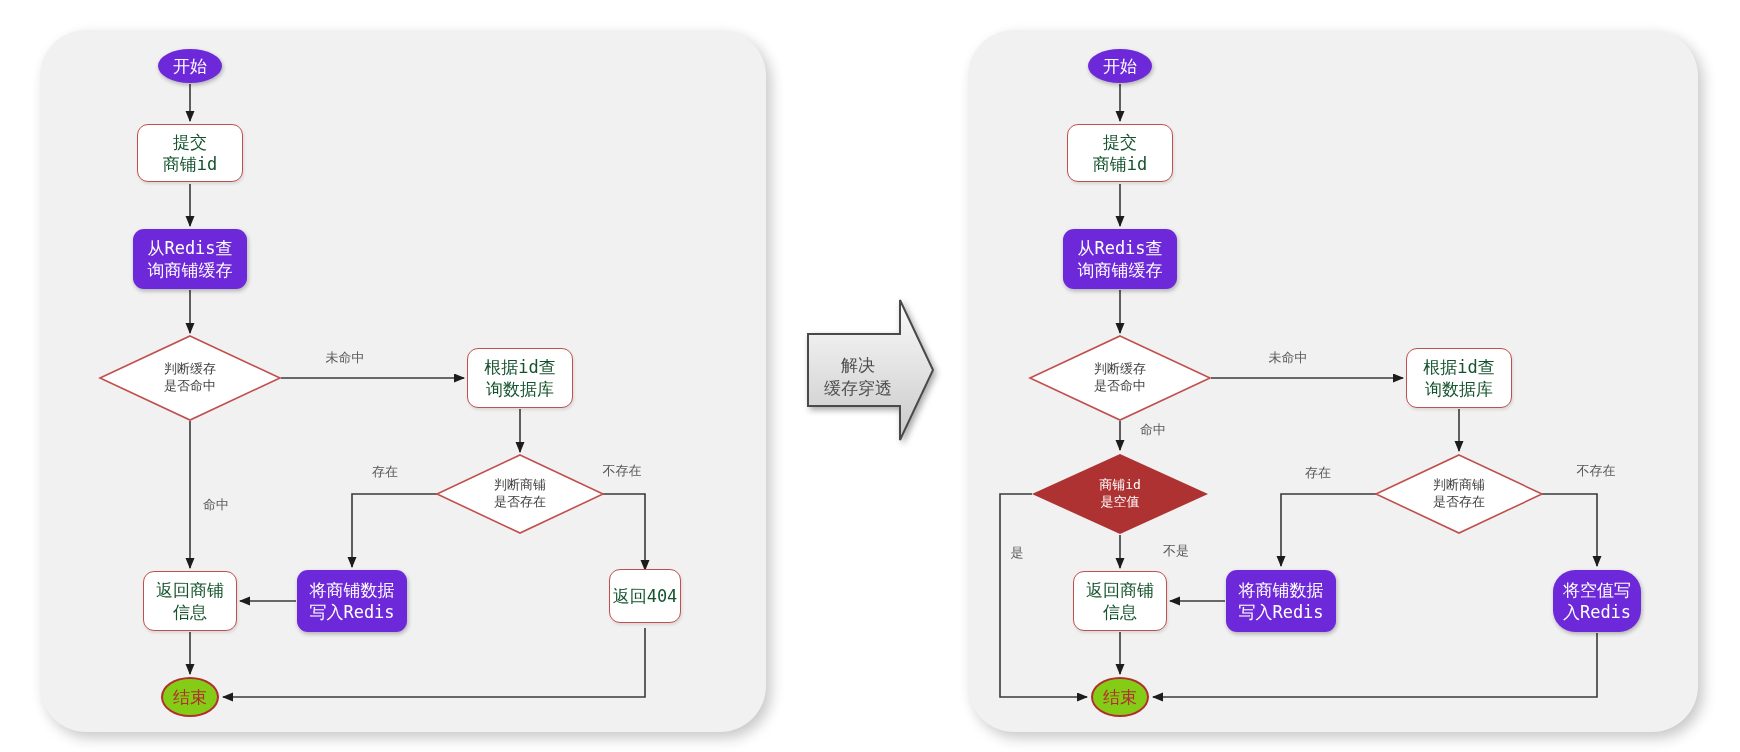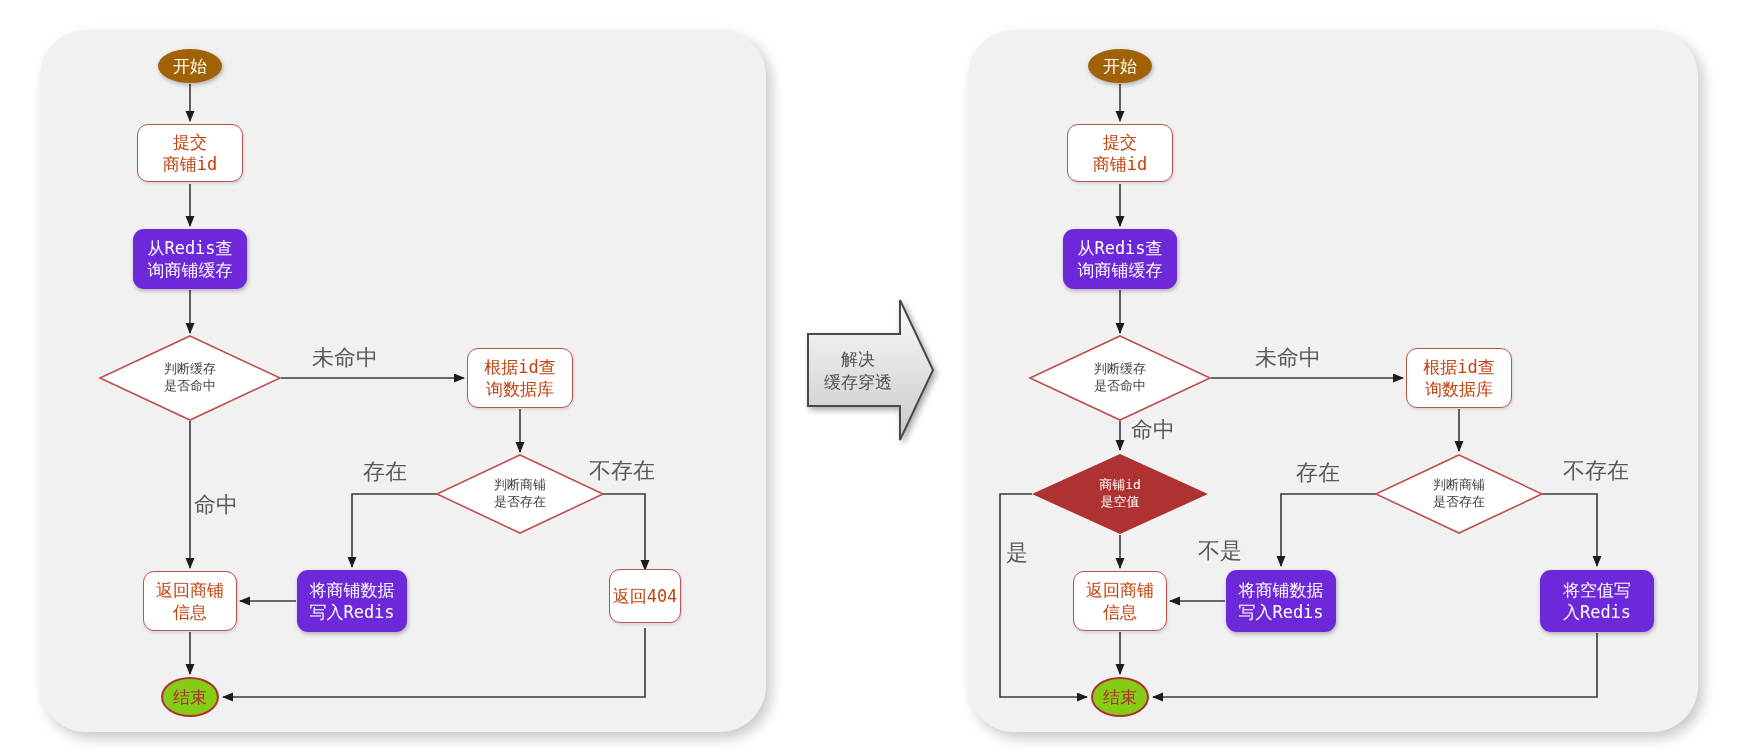--- a/index.html
+++ b/index.html
@@ -12,41 +12,41 @@
     position:absolute;background:#f1f1f2;border-radius:46px;
     box-shadow:5px 6px 14px rgba(0,0,0,.22);z-index:1;
   }
   #panel-left{left:40px;top:30px;width:726px;height:702px}
   #panel-right{left:968px;top:30px;width:730px;height:702px}
   #wires{position:absolute;left:0;top:0;z-index:2}
   .node{
     position:absolute;transform:translate(-50%,-50%);
     display:flex;align-items:center;justify-content:center;
     text-align:center;white-space:pre-line;z-index:3;
-    font-size:17px;line-height:1.32;color:#c2410c;box-sizing:border-box;
+    font-size:17px;line-height:1.32;color:#14532d;box-sizing:border-box;
   }
   .rect{background:#ffffff;border:1.6px solid #c0504d;border-radius:11px;
         box-shadow:1px 2px 3px rgba(0,0,0,.10)}
   .red{background:#6d28d9;border:none;color:#ffffff;
        box-shadow:1px 2px 4px rgba(0,0,0,.28)}
-  .start{background:#a16207;color:#ffffff;border-radius:50%;
+  .start{background:#6d28d9;color:#ffffff;border-radius:50%;
          box-shadow:1px 2px 4px rgba(0,0,0,.28)}
   .endn{background:#84cc16;border:2.5px solid #b22f2f;color:#b22f2f;border-radius:50%}
   .dtext{
     position:absolute;transform:translate(-50%,-50%);text-align:center;
     white-space:pre-line;z-index:3;font-size:13px;line-height:1.3;color:#3f3f3f;
   }
   .dtext.white{color:#ffffff}
   .elabel{
     position:absolute;transform:translate(-50%,-50%);z-index:3;
-    font-size:22px;color:#595959;white-space:nowrap;
+    font-size:13px;color:#595959;white-space:nowrap;
   }
   .atext{
     position:absolute;transform:translate(-50%,-50%);z-index:3;
-    font-size:17px;line-height:1.35;color:#4d4d4d;text-align:center;white-space:pre-line;
+    font-size:17px;line-height:1.35;color:#4d4d4d;text-align:center;white-space:pre-line;margin-top:6px;
   }
 </style>
 </head>
 <body>
 
 <div class="panel" id="panel-left"></div>
 <div class="panel" id="panel-right"></div>
 
 <svg id="wires" width="1740" height="752" viewBox="0 0 1740 752">
   <defs>
@@ -132,29 +132,29 @@
 <div class="node rect" style="left:1120px;top:153px;width:106px;height:58px">提交
 商铺id</div>
 <div class="node red" style="left:1120px;top:259px;width:114px;height:60px;border-radius:11px">从Redis查
 询商铺缓存</div>
 <div class="node rect" style="left:1459px;top:378px;width:106px;height:60px">根据id查
 询数据库</div>
 <div class="node rect" style="left:1120px;top:601px;width:94px;height:60px">返回商铺
 信息</div>
 <div class="node red" style="left:1281px;top:601px;width:110px;height:62px;border-radius:11px">将商铺数据
 写入Redis</div>
-<div class="node red" style="left:1597px;top:601px;width:114px;height:62px;border-radius:11px">将空值写
+<div class="node red" style="left:1597px;top:601px;width:88px;height:62px;border-radius:22px">将空值写
 入Redis</div>
 <div class="node endn" style="left:1120px;top:697px;width:58px;height:40px">结束</div>
 
 <div class="dtext" style="left:1120px;top:378px">判断缓存
 是否命中</div>
 <div class="dtext white" style="left:1120px;top:494px">商铺id
 是空值</div>
 <div class="dtext" style="left:1459px;top:494px">判断商铺
 是否存在</div>
 
 <div class="elabel" style="left:1288px;top:358px">未命中</div>
 <div class="elabel" style="left:1153px;top:430px">命中</div>
 <div class="elabel" style="left:1017px;top:553px">是</div>
-<div class="elabel" style="left:1220px;top:551px">不是</div>
+<div class="elabel" style="left:1176px;top:551px">不是</div>
 <div class="elabel" style="left:1318px;top:473px">存在</div>
 <div class="elabel" style="left:1596px;top:471px">不存在</div>
 
 </body></html>

